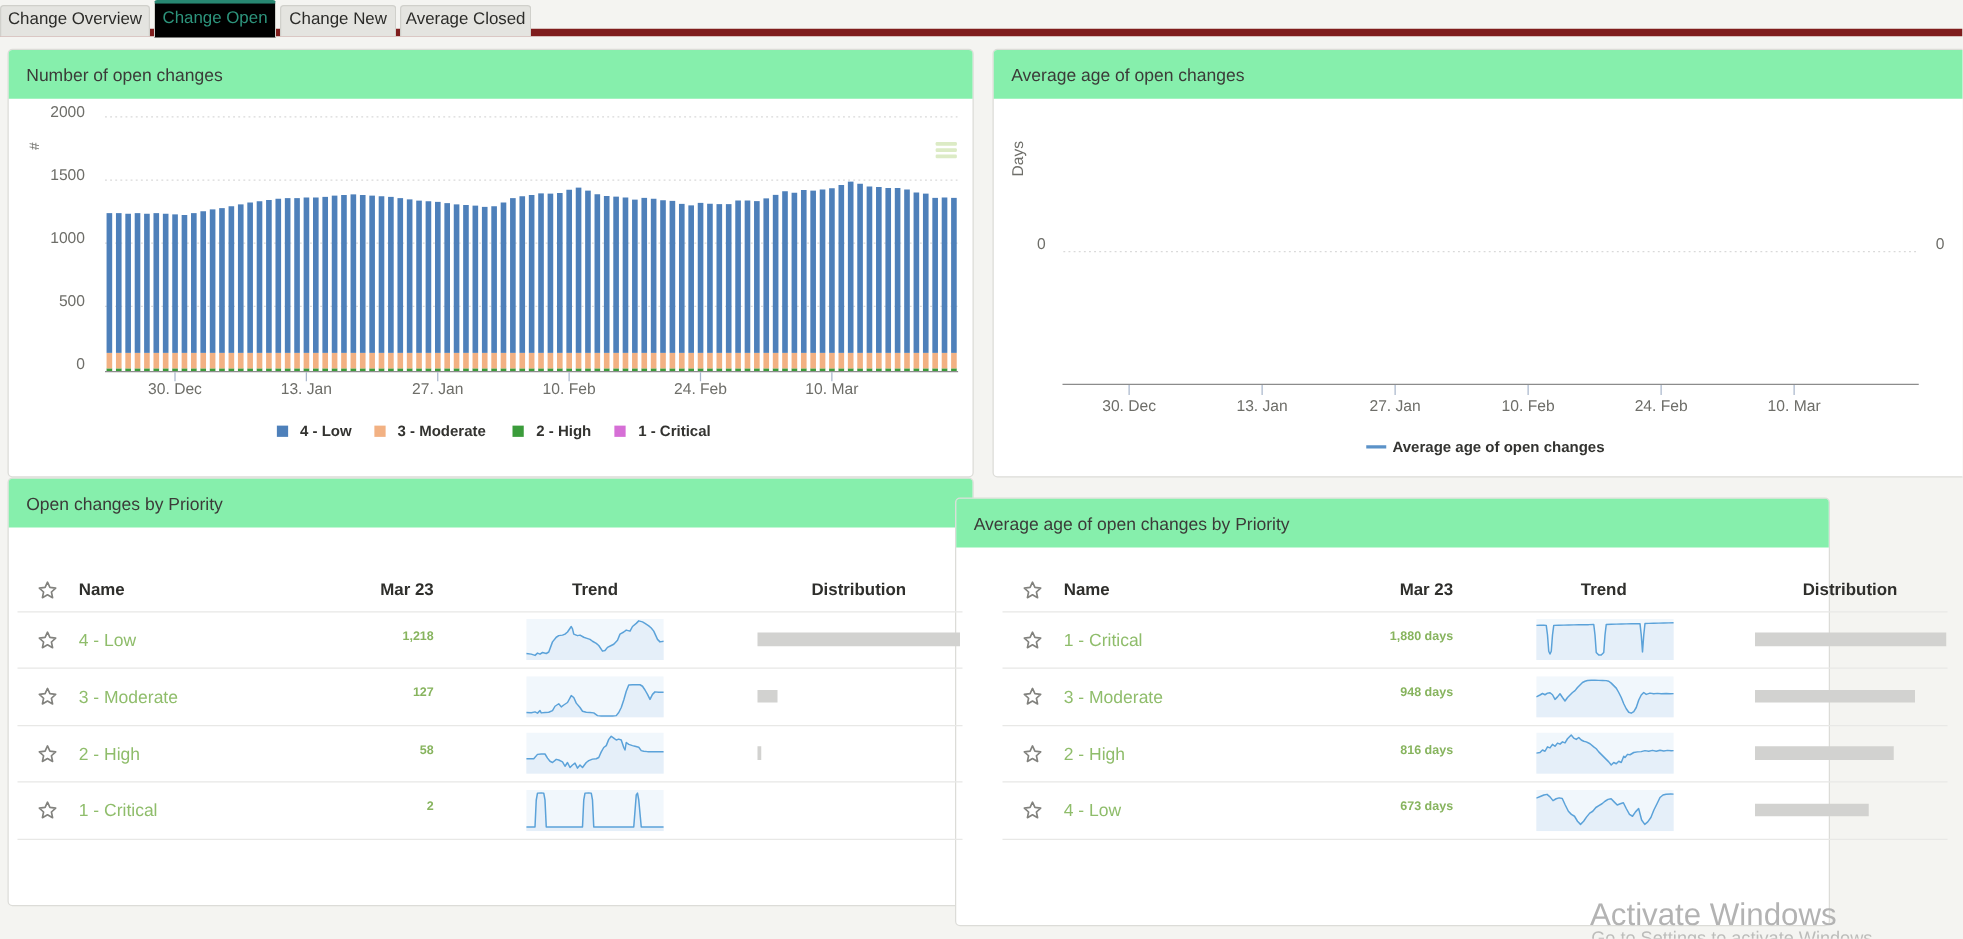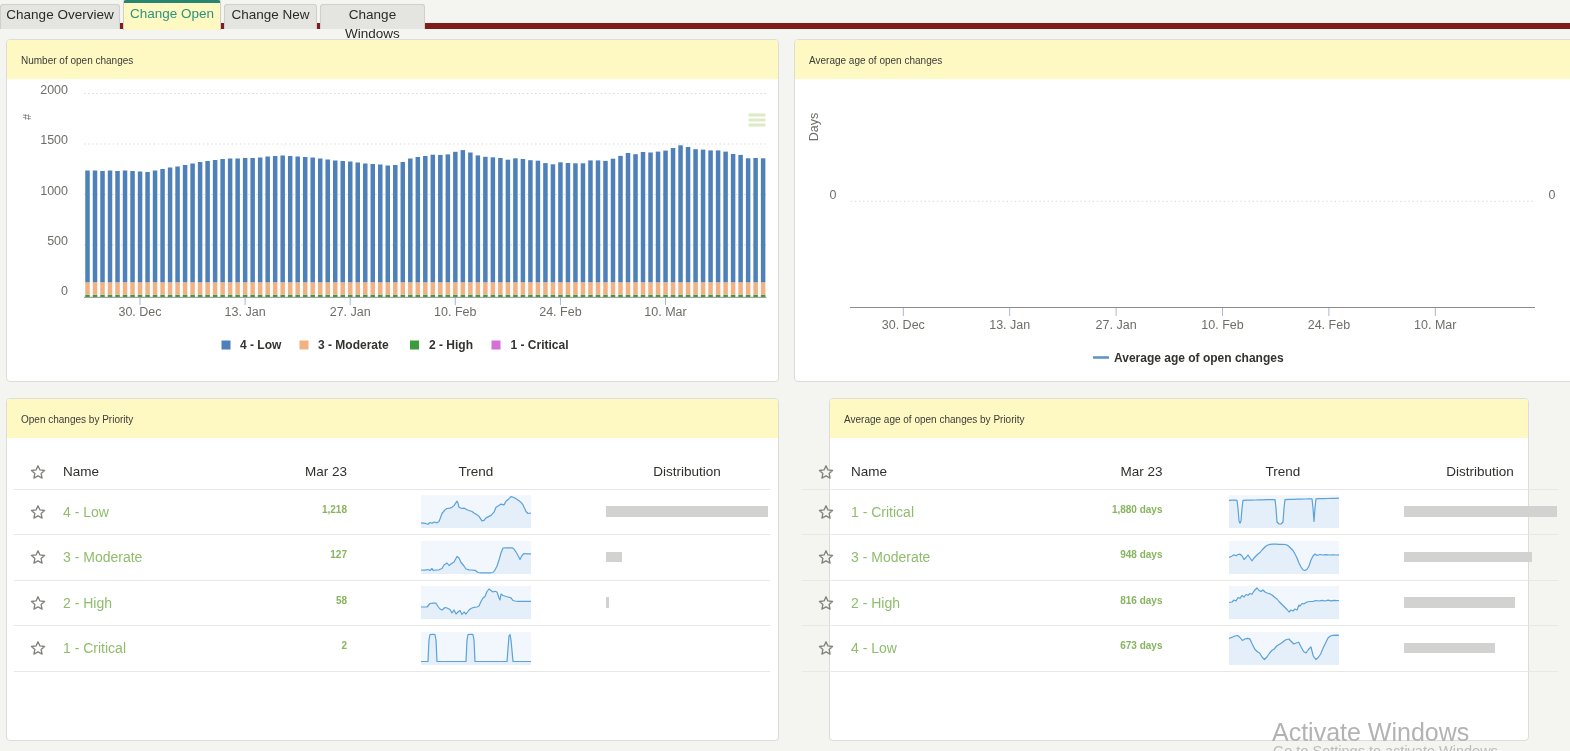--- a/index.html
+++ b/index.html
@@ -1,29 +1,29 @@
 <!DOCTYPE html>
 <html><head><meta charset="utf-8"><style>
 *{margin:0;padding:0;box-sizing:border-box}
 html,body{width:1570px;height:751px;overflow:hidden;background:#f4f4f1;font-family:"Liberation Sans",sans-serif;position:relative}
 .tabbar{position:absolute;left:0;top:0;width:1570px;height:29px;border-bottom:6px solid #7f1d1d}
 .tab{position:absolute;top:4px;height:25px;background:#e4e4e0;border:1px solid #d0d0cb;border-bottom:none;font-size:13.5px;color:#2b2b28;text-align:center;line-height:19px;border-radius:3px 3px 0 0}
-.tab.active{top:0;height:30px;background:#fef9c3;border-top:3.5px solid #278671;color:#2d947c;line-height:21px;z-index:2}
+.tab.active{top:0;height:30px;background:#000000;border-top:3.5px solid #278671;color:#2d947c;line-height:21px;z-index:2}
 .panel{position:absolute;background:#fff;border:1px solid #dcdcd8;border-radius:4px}
-.phead{height:39px;background:#fef9c3;border-radius:3px 3px 0 0;font-size:10px;color:#3b3b38;line-height:41px;padding-left:14px}
-.th{position:absolute;font-size:13.5px;font-weight:normal;color:#2f2f2c}
+.phead{height:39px;background:#86efac;border-radius:3px 3px 0 0;font-size:14px;color:#3b3b38;line-height:41px;padding-left:14px}
+.th{position:absolute;font-size:13.5px;font-weight:bold;color:#2f2f2c}
 .nm{position:absolute;font-size:14px;color:#8fbd6b}
 .val{position:absolute;font-size:10px;font-weight:bold;color:#87b45e;text-align:right}
 </style></head>
 <body>
 <div class="tabbar">
 <div class="tab" style="left:0;width:120px">Change Overview</div>
 <div class="tab active" style="left:123px;width:98px">Change Open</div>
 <div class="tab" style="left:224px;width:93px">Change New</div>
-<div class="tab" style="left:320px;width:105px">Change Windows</div>
+<div class="tab" style="left:320px;width:105px">Average Closed</div>
 </div>
 <div class="panel" style="left:6px;top:39px;width:773px;height:343px"><div class="phead">Number of open changes</div><svg width="771" height="302" viewBox="7 79 771 302">
 <line x1="84" y1="93.5" x2="766" y2="93.5" stroke="#d9d9d9" stroke-width="1" stroke-dasharray="1.5,2.6"></line>
 <line x1="84" y1="144" x2="766" y2="144" stroke="#d9d9d9" stroke-width="1" stroke-dasharray="1.5,2.6"></line>
 <line x1="84" y1="194.5" x2="766" y2="194.5" stroke="#d9d9d9" stroke-width="1" stroke-dasharray="1.5,2.6"></line>
 <line x1="84" y1="245" x2="766" y2="245" stroke="#d9d9d9" stroke-width="1" stroke-dasharray="1.5,2.6"></line>
 <g font-size="12.5" fill="#6e6e69" text-anchor="end">
 <text x="68" y="93.5">2000</text>
         <text x="68" y="144">1500</text>
         <text x="68" y="194.5">1000</text>
@@ -345,24 +345,24 @@
 <line x1="1435.3" y1="308" x2="1435.3" y2="316" stroke="#aab7cc" stroke-width="1"></line>
 <text x="903.3" y="328.5" text-anchor="middle" font-size="12.5" fill="#6e6e69">30. Dec</text>
 <text x="1009.7" y="328.5" text-anchor="middle" font-size="12.5" fill="#6e6e69">13. Jan</text>
 <text x="1116.1" y="328.5" text-anchor="middle" font-size="12.5" fill="#6e6e69">27. Jan</text>
 <text x="1222.5" y="328.5" text-anchor="middle" font-size="12.5" fill="#6e6e69">10. Feb</text>
 <text x="1328.9" y="328.5" text-anchor="middle" font-size="12.5" fill="#6e6e69">24. Feb</text>
 <text x="1435.3" y="328.5" text-anchor="middle" font-size="12.5" fill="#6e6e69">10. Mar</text>
 <line x1="1093" y1="357.5" x2="1109" y2="357.5" stroke="#5b92c8" stroke-width="2.5"></line>
 <text x="1114" y="361.5" font-size="12" font-weight="bold" fill="#333330">Average age of open changes</text>
 </svg></div>
-<div class="panel" style="left:6px;top:398px;width:773px;height:343px">
+<div class="panel" style="left:6px;top:382px;width:773px;height:343px">
     <div class="phead">Open changes by Priority</div>
   </div>
-<div class="panel" style="left:829px;top:398px;width:700px;height:343px">
+<div class="panel" style="left:764px;top:398px;width:700px;height:343px">
     <div class="phead">Average age of open changes by Priority</div>
   </div>
 <svg style="position:absolute;left:29.5px;top:464px" width="16" height="16" viewBox="0 0 24 24">
     <path d="M12 2.6 L14.9 8.9 L21.8 9.7 L16.7 14.4 L18.1 21.2 L12 17.8 L5.9 21.2 L7.3 14.4 L2.2 9.7 L9.1 8.9 Z" fill="none" stroke="#82827e" stroke-width="2" stroke-linejoin="round"></path>
   </svg>
 <div class="th" style="left:63px;top:464px">Name</div>
 <div class="th" style="left:227px;top:464px;width:120px;text-align:right">Mar 23</div>
 <div class="th" style="left:416px;top:464px;width:120px;text-align:center">Trend</div>
 <div class="th" style="left:607px;top:464px;width:160px;text-align:center">Distribution</div>
 <div style="position:absolute;left:14px;top:488.5px;width:756px;height:1px;background:#e8e8e6"></div>

